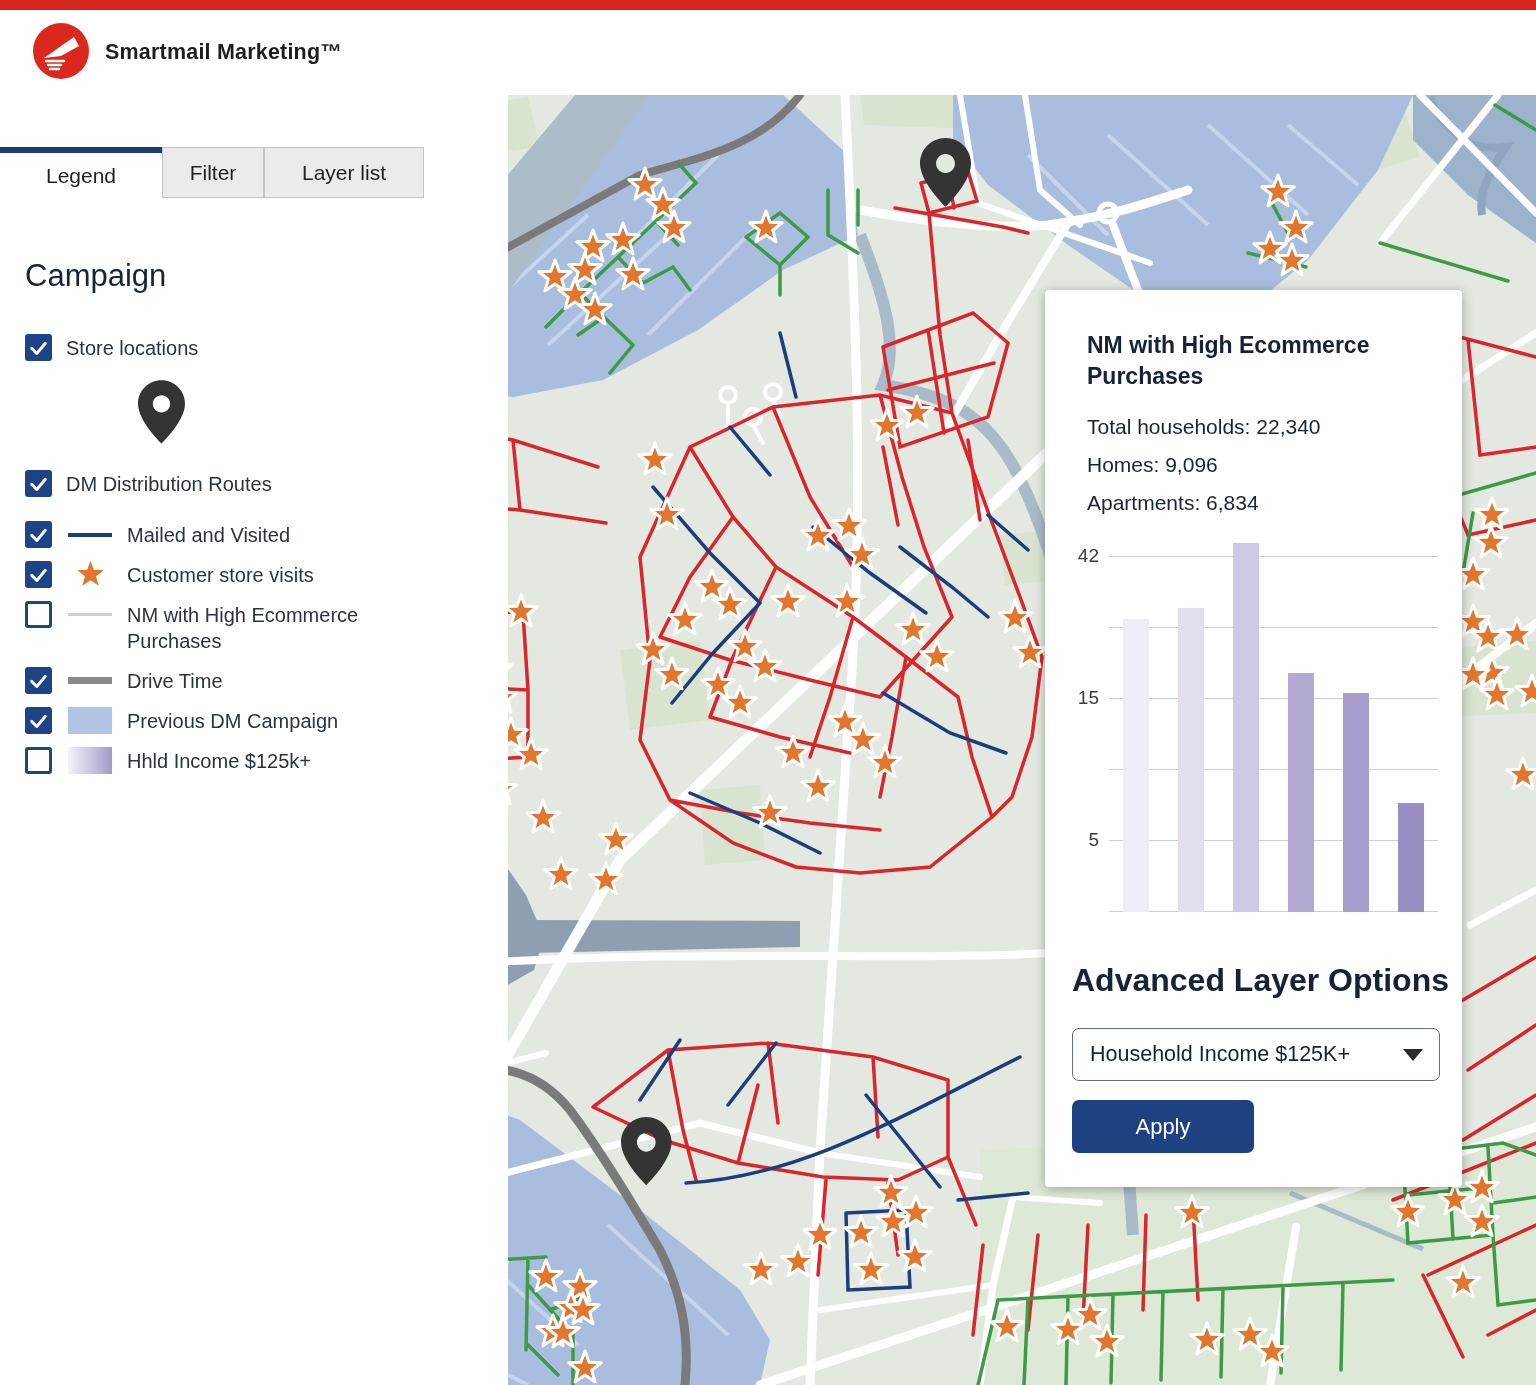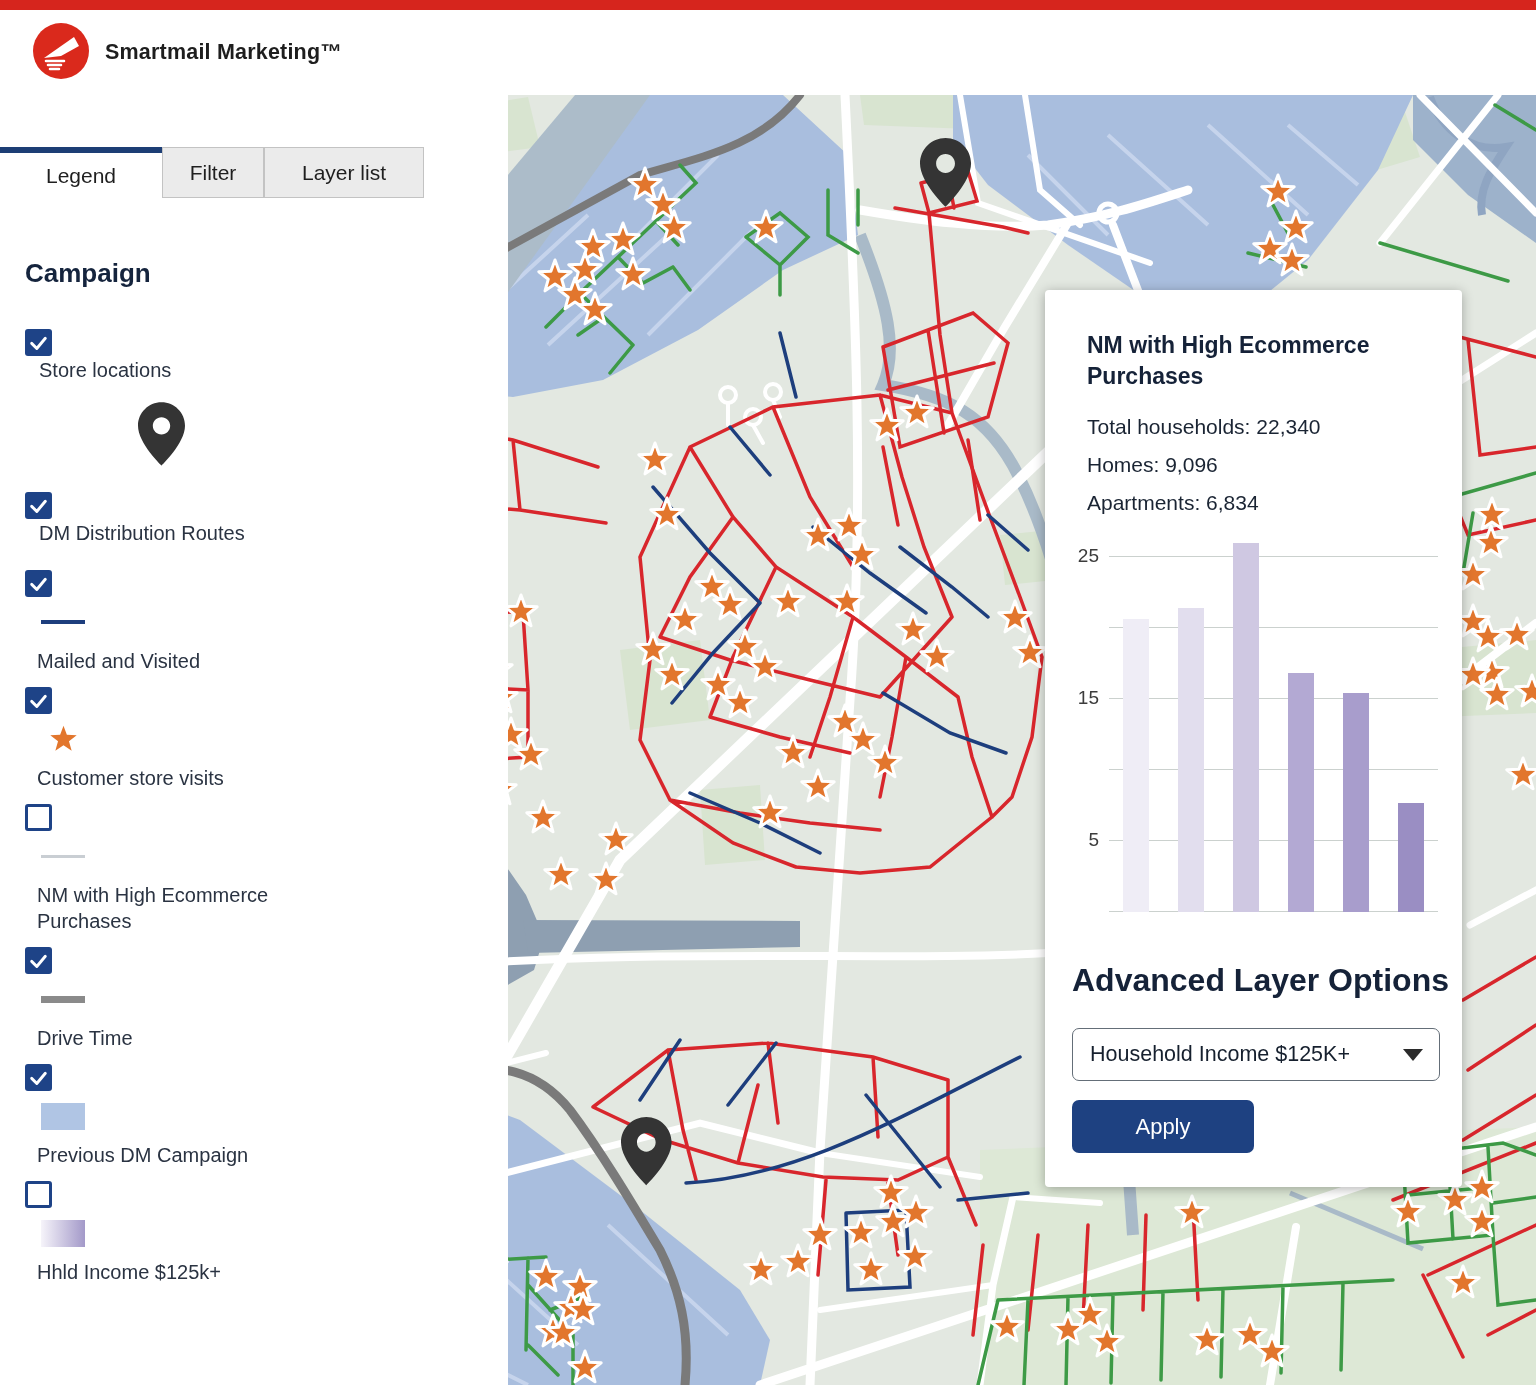--- a/index.html
+++ b/index.html
@@ -16,22 +16,22 @@
   .sidebar { position:absolute; left:0; top:95px; width:508px; bottom:0; background:#fff; z-index:4; }
   .tabs { margin-top:52px; display:flex; height:51px; font-size:21px; }
   .tab  { display:flex; align-items:center; justify-content:center; color:#1F1F1F; cursor:pointer; }
   .tab:nth-child(1){ width:162px; }
   .tab:nth-child(2){ width:102px; }
   .tab:nth-child(3){ width:160px; }
   .tab.active { background:#fff; border-top:6px solid #1D3E75; }
   .tab:not(.active){ background:#EBEBEB; border:1px solid #C3C3C3; }
 
   .legend-body { padding:0 0 0 25px; }
-  .campaign-h { font-size:26px; font-weight:bold; color:#15243D; margin:60px 0 40px; }
-  .lrow { display:flex; align-items:flex-start; margin-bottom:13px; min-height:27px; cursor:pointer;flex-direction:column; }
+  .campaign-h { font-size:31px; font-weight:normal; color:#15243D; margin:60px 0 40px; }
+  .lrow { display:flex; align-items:flex-start; margin-bottom:13px; min-height:27px; cursor:pointer; }
   .lrow.sp { margin-bottom:24px; }
   .cb { width:27px; height:27px; flex:0 0 27px; border-radius:3px; }
   .cb.checked { background:#1E4387; display:flex; align-items:center; justify-content:center; }
   .cb.unchecked { background:#fff; border:3px solid #1E4387; }
   .sw { width:50px; flex:0 0 50px; height:27px; margin-left:13px;
         display:flex; align-items:center; justify-content:center; }
   .sw .line { width:44px; display:block; }
   .sw .fill { width:44px; height:27px; display:block; }
   .lbl { font-size:20px; color:#2A3342; line-height:26px; padding-top:1px; margin-left:12px; max-width:235px; }
   .lbl.nosw { margin-left:14px; max-width:300px; }
@@ -409,21 +409,21 @@
           <div class="stat">Apartments: 6,834</div>
         </div>
 
       <div class="chart" id="chart">
           <div class="gridline" style="bottom: 0px;"></div>
           <div class="gridline" style="bottom: 71px;"></div>
           <div class="gridline" style="bottom: 142px;"></div>
           <div class="gridline" style="bottom: 213px;"></div>
           <div class="gridline" style="bottom: 284px;"></div>
           <div class="gridline" style="bottom: 355px;"></div>
-          <div class="tick-label" style="top: 11px;">25</div>
+          <div class="tick-label" style="top: 11px;">42</div>
           <div class="tick-label" style="top: 153px;">15</div>
           <div class="tick-label" style="top: 295px;">5</div>
           <div class="bars">
             <div class="bar" style="height: 293px; background: rgb(239, 237, 246);"></div>
             <div class="bar" style="height: 304px; background: rgb(226, 222, 238);"></div>
             <div class="bar" style="height: 369px; background: rgb(207, 200, 226);"></div>
             <div class="bar" style="height: 239px; background: rgb(179, 169, 211);"></div>
             <div class="bar" style="height: 219px; background: rgb(168, 157, 204);"></div>
             <div class="bar" style="height: 109px; background: rgb(154, 142, 195);"></div>
           </div>

